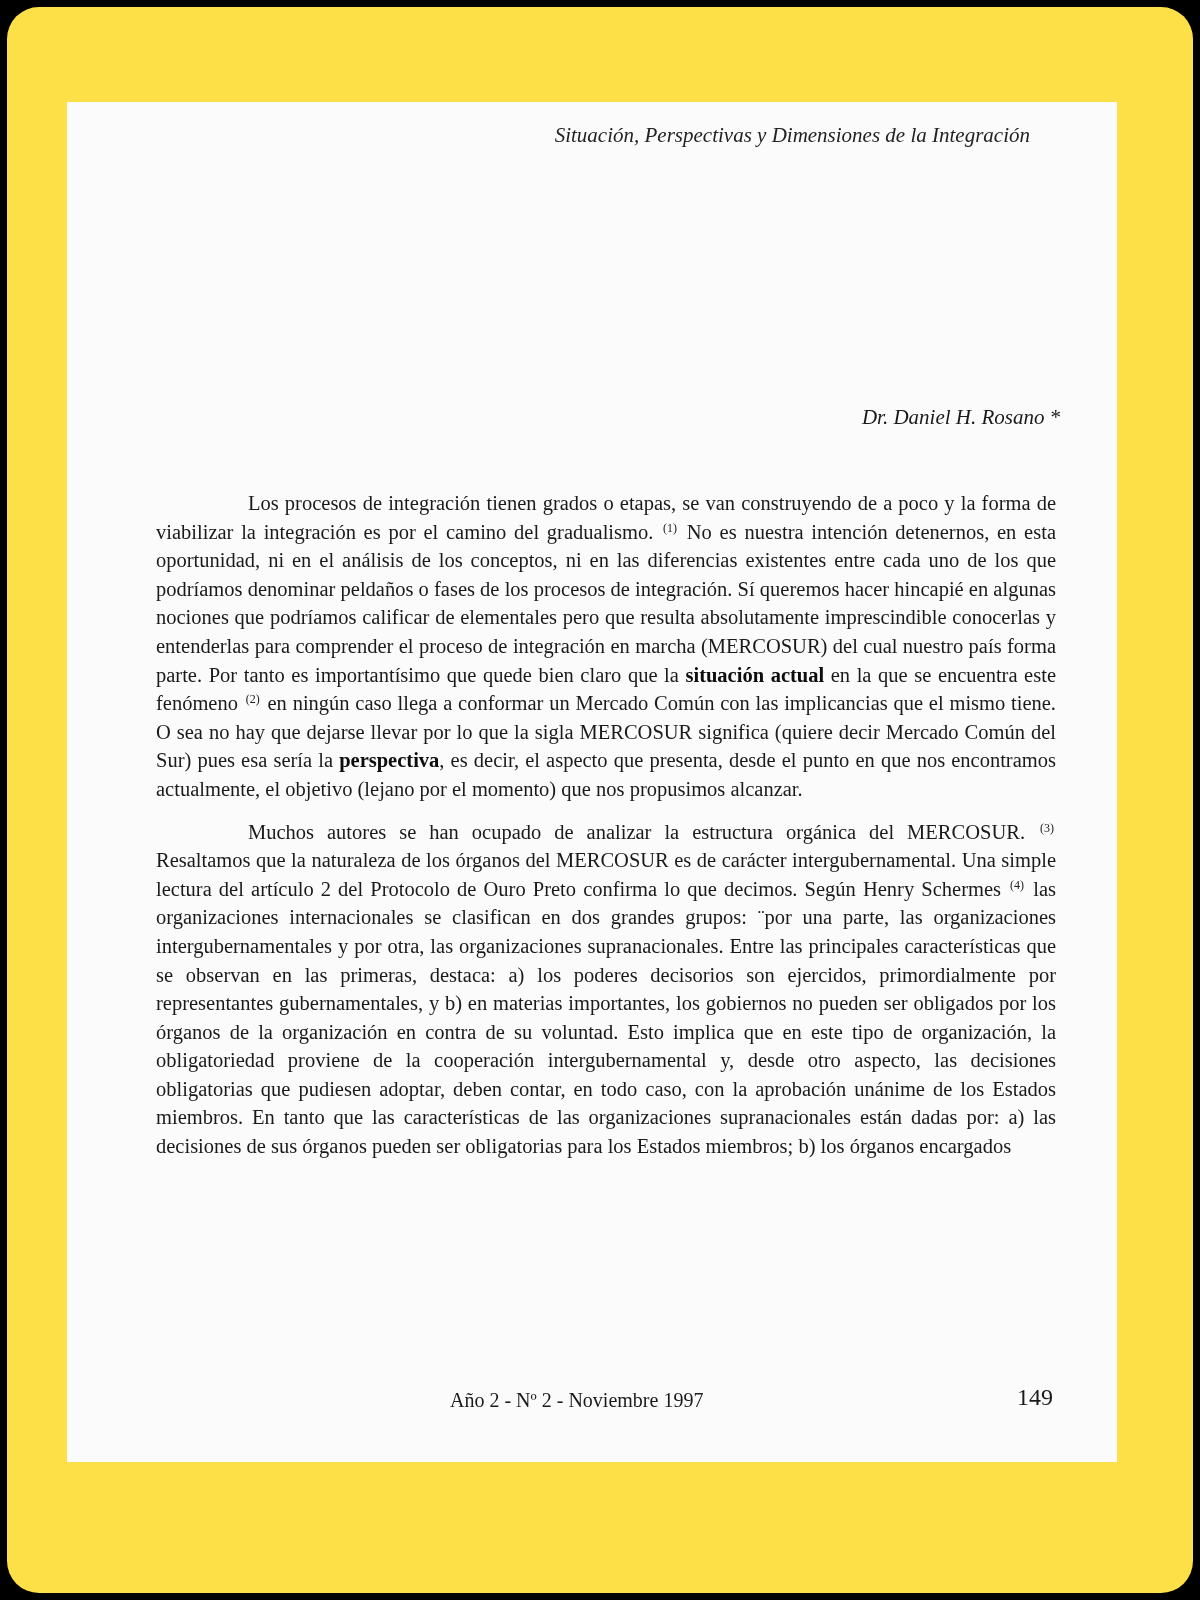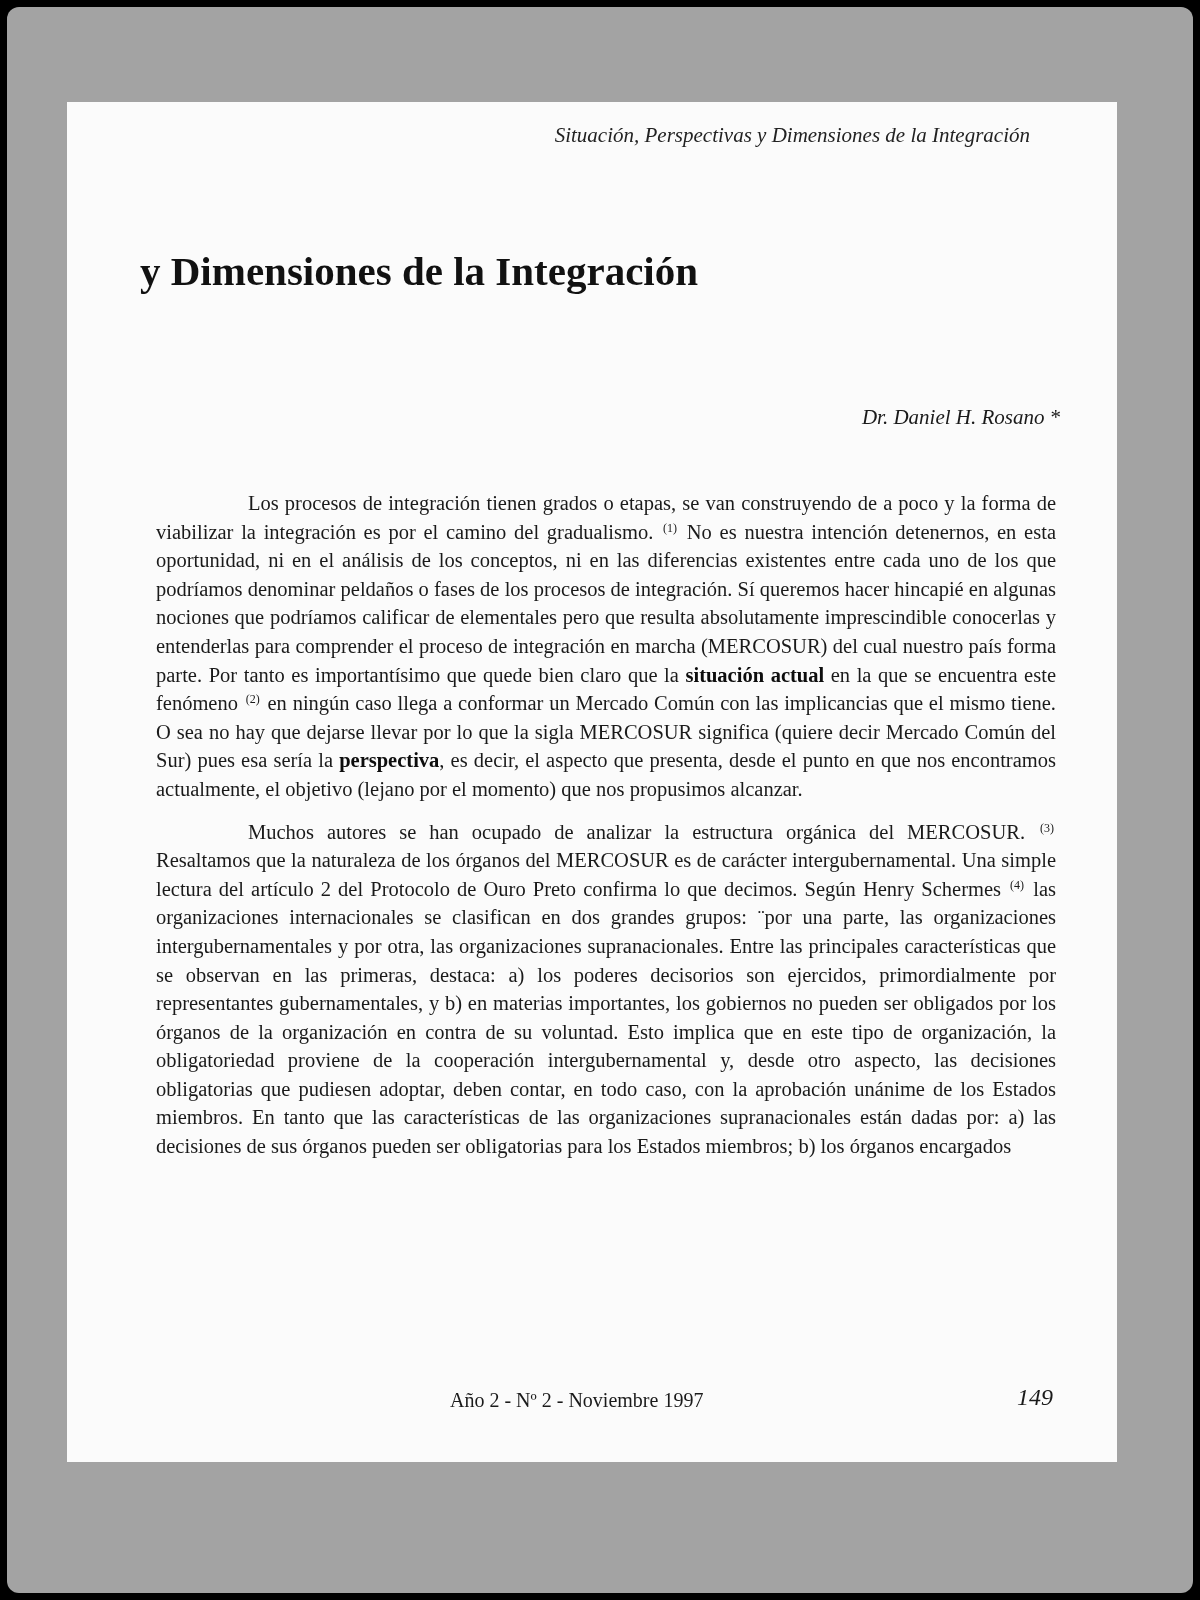--- a/index.html
+++ b/index.html
@@ -9,22 +9,22 @@
     height: 1600px;
     background: #000000;
     overflow: hidden;
   }
   .frame {
     position: absolute;
     left: 7px;
     top: 7px;
     width: 1186px;
     height: 1586px;
-    background: #a3a3a3;
-    border-radius: 12px;
+    background: #fde047;
+    border-radius: 32px;
     overflow: hidden;
   }
   .scan-tint {
     position: absolute;
     left: 60px;
     top: 95px;
     width: 1050px;
     height: 1360px;
     background: #fbfbfb;
   }
@@ -90,35 +90,33 @@
     font-size: 20px;
     color: #1a1a1a;
     white-space: nowrap;
     text-align: right;
   }
   .footer-page {
     position: absolute;
     top: 1377px;
     right: 140px;
     font-family: "Liberation Serif", serif;
-    font-style: italic;
     font-size: 24px;
     color: #1a1a1a;
   }
 </style>
 </head>
 <body>
 
 <div class="frame">
   <div class="scan-tint"></div>
 
   <div class="running-header">Situación, Perspectivas y Dimensiones de la Integración</div>
 
   <h1 class="title">
-    <span>y Dimensiones de la Integración</span>
   </h1>
 
   <div class="byline">
     <span>Dr. Daniel H. Rosano</span><span class="mark">*</span>
   </div>
 
   <div class="body-text">
     <p>Los procesos de integración tienen grados o etapas, se van construyendo de a poco y la forma de viabilizar la integración es por el camino del gradualismo. <sup class="fn">(1)</sup> No es nuestra intención detenernos, en esta oportunidad, ni en el análisis de los conceptos, ni en las diferencias existentes entre cada uno de los que podríamos denominar peldaños o fases de los procesos de integración. Sí queremos hacer hincapié en algunas nociones que podríamos calificar de elementales pero que resulta absolutamente imprescindible conocerlas y entenderlas para comprender el proceso de integración en marcha (MERCOSUR) del cual nuestro país forma parte. Por tanto es importantísimo que quede bien claro que la <b>situación actual</b> en la que se encuentra este fenómeno <sup class="fn">(2)</sup> en ningún caso llega a conformar un Mercado Común con las implicancias que el mismo tiene. O sea no hay que dejarse llevar por lo que la sigla MERCOSUR significa (quiere decir Mercado Común del Sur) pues esa sería la <b>perspectiva</b>, es decir, el aspecto que presenta, desde el punto en que nos encontramos actualmente, el objetivo (lejano por el momento) que nos propusimos alcanzar.</p>
     <p>Muchos autores se han ocupado de analizar la estructura orgánica del MERCOSUR. <sup class="fn">(3)</sup> Resaltamos que la naturaleza de los órganos del MERCOSUR es de carácter intergubernamental. Una simple lectura del artículo 2 del Protocolo de Ouro Preto confirma lo que decimos. Según Henry Schermes <sup class="fn">(4)</sup> las organizaciones internacionales se clasifican en dos grandes grupos: ¨por una parte, las organizaciones intergubernamentales y por otra, las organizaciones supranacionales. Entre las principales características que se observan en las primeras, destaca: a) los poderes decisorios son ejercidos, primordialmente por representantes gubernamentales, y b) en materias importantes, los gobiernos no pueden ser obligados por los órganos de la organización en contra de su voluntad. Esto implica que en este tipo de organización, la obligatoriedad proviene de la cooperación intergubernamental y, desde otro aspecto, las decisiones obligatorias que pudiesen adoptar, deben contar, en todo caso, con la aprobación unánime de los Estados miembros. En tanto que las características de las organizaciones supranacionales están dadas por: a) las decisiones de sus órganos pueden ser obligatorias para los Estados miembros; b) los órganos encargados</p>
   </div>

